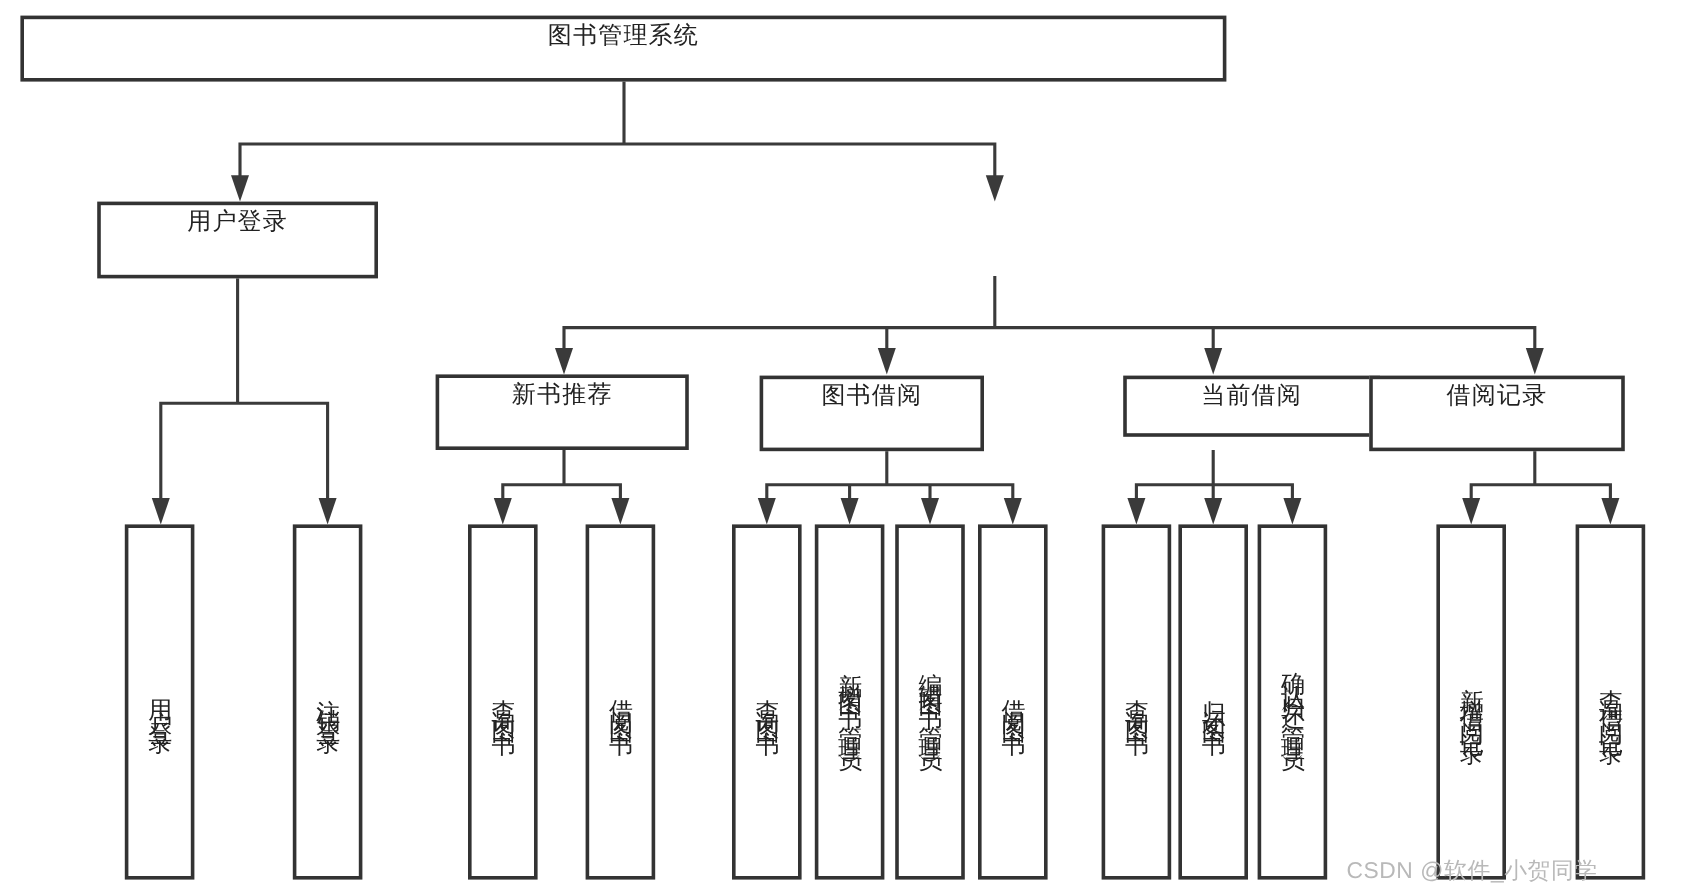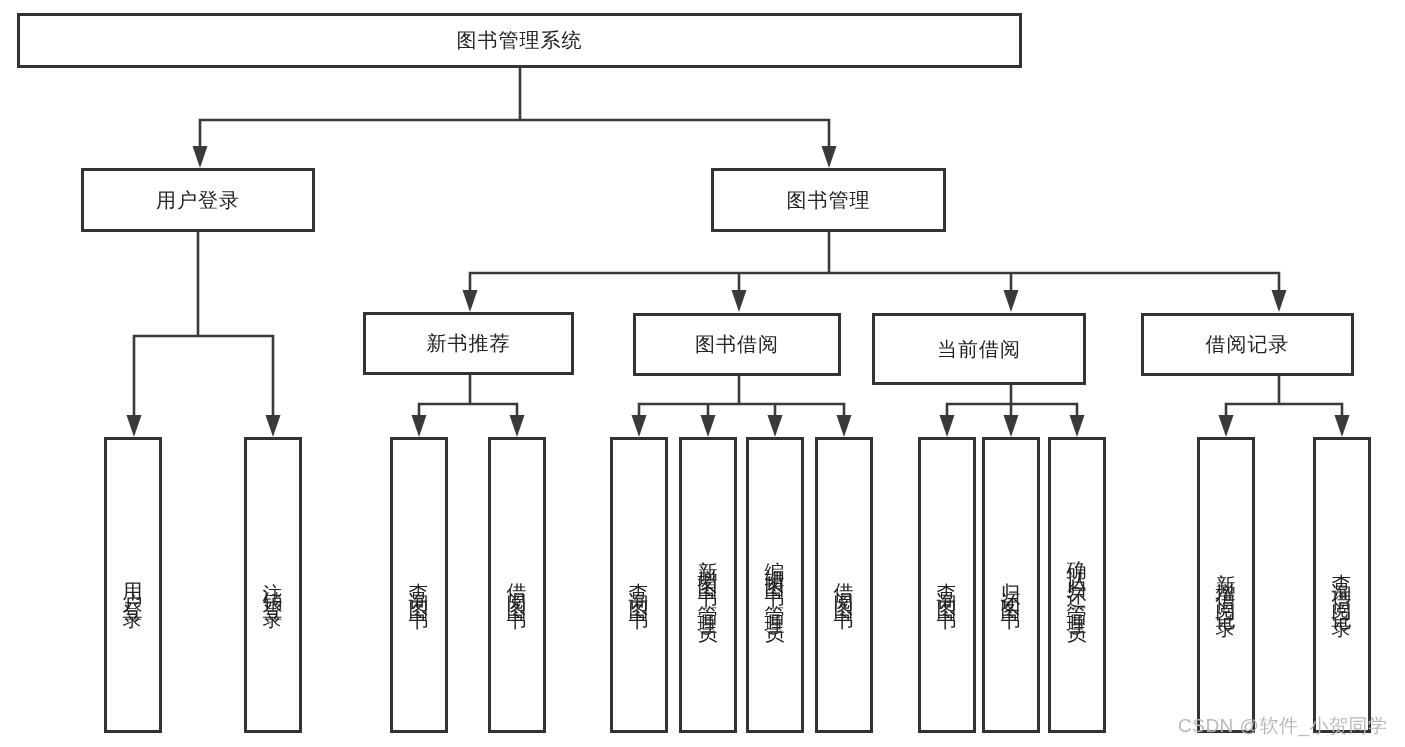--- a/index.html
+++ b/index.html
@@ -23,21 +23,21 @@
     width:1405px;height:747px;
     pointer-events:none;
   }
   .wires path{stroke:var(--line);stroke-width:2.6;fill:none;stroke-linejoin:miter;}
   .wires polygon{fill:var(--line);stroke:none;}
   .node{
     position:absolute;
     box-sizing:border-box;
     background:#ffffff;
     border:3px solid var(--border);
-    display:flex;align-items:center;justify-content:center;
+    display:flex;align-items:flex-start;justify-content:center;
     font-size:20px;
     letter-spacing:1px;
     color:var(--text);
     white-space:nowrap;
   }
   .leaf{
     position:absolute;
     box-sizing:border-box;
     top:437px;width:58px;height:296px;
     background:#ffffff;
@@ -48,21 +48,21 @@
     writing-mode:vertical-rl;
     text-orientation:mixed;
     font-size:20px;
     letter-spacing:9px;
     line-height:1;
     color:var(--text);
     white-space:nowrap;
   }
   .watermark{
     position:absolute;
-    left:1178px;top:713px;
+    left:1122px;top:713px;
     font-size:19px;
     color:var(--watermark);
     letter-spacing:0.5px;
     z-index:5;
     white-space:nowrap;
   }
 </style>
 </head>
 <body>
 
@@ -116,31 +116,28 @@
     <polygon points="1334.5,415 1349.5,415 1342,437"></polygon>
   </svg>
 
   <div class="node" style="left:17px;top:13px;width:1005px;height:55px">
     <span>图书管理系统</span>
   </div>
 
   <div class="node" style="left:81px;top:168px;width:234px;height:64px">
     <span>用户登录</span>
   </div>
-  <div class="node" style="left:711px;top:168px;width:235px;height:64px">
-    <span>图书管理</span>
-  </div>
 
   <div class="node" style="left:363px;top:312px;width:211px;height:63px">
     <span>新书推荐</span>
   </div>
-  <div class="node" style="left:633px;top:313px;width:208px;height:63px">
+  <div class="node" style="left:633px;top:313px;width:187px;height:63px">
     <span>图书借阅</span>
   </div>
-  <div class="node" style="left:872px;top:313px;width:214px;height:72px">
+  <div class="node" style="left:936px;top:313px;width:214px;height:51px">
     <span>当前借阅</span>
   </div>
   <div class="node" style="left:1141px;top:313px;width:213px;height:63px">
     <span>借阅记录</span>
   </div>
 
   <div class="leaf" style="left:104px">
     <span class="vtext">用户登录</span>
   </div>
   <div class="leaf" style="left:244px">

